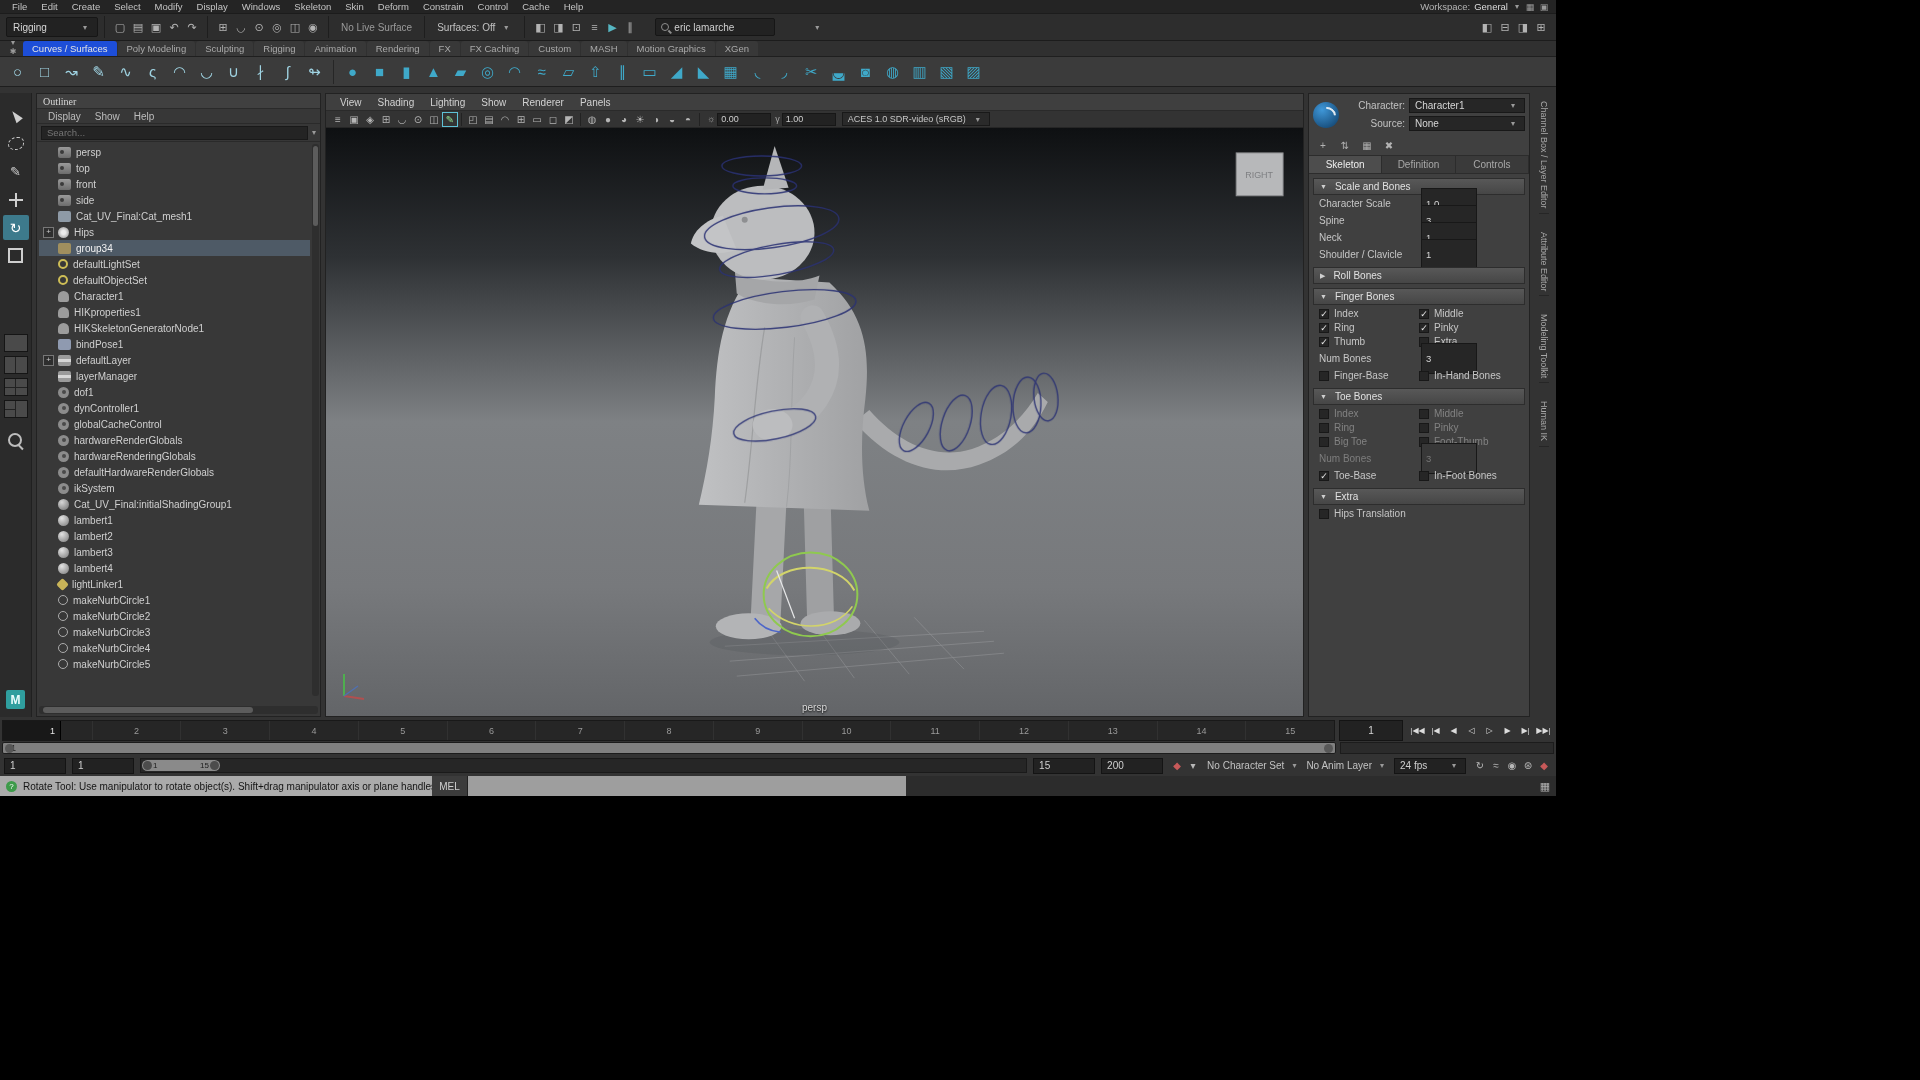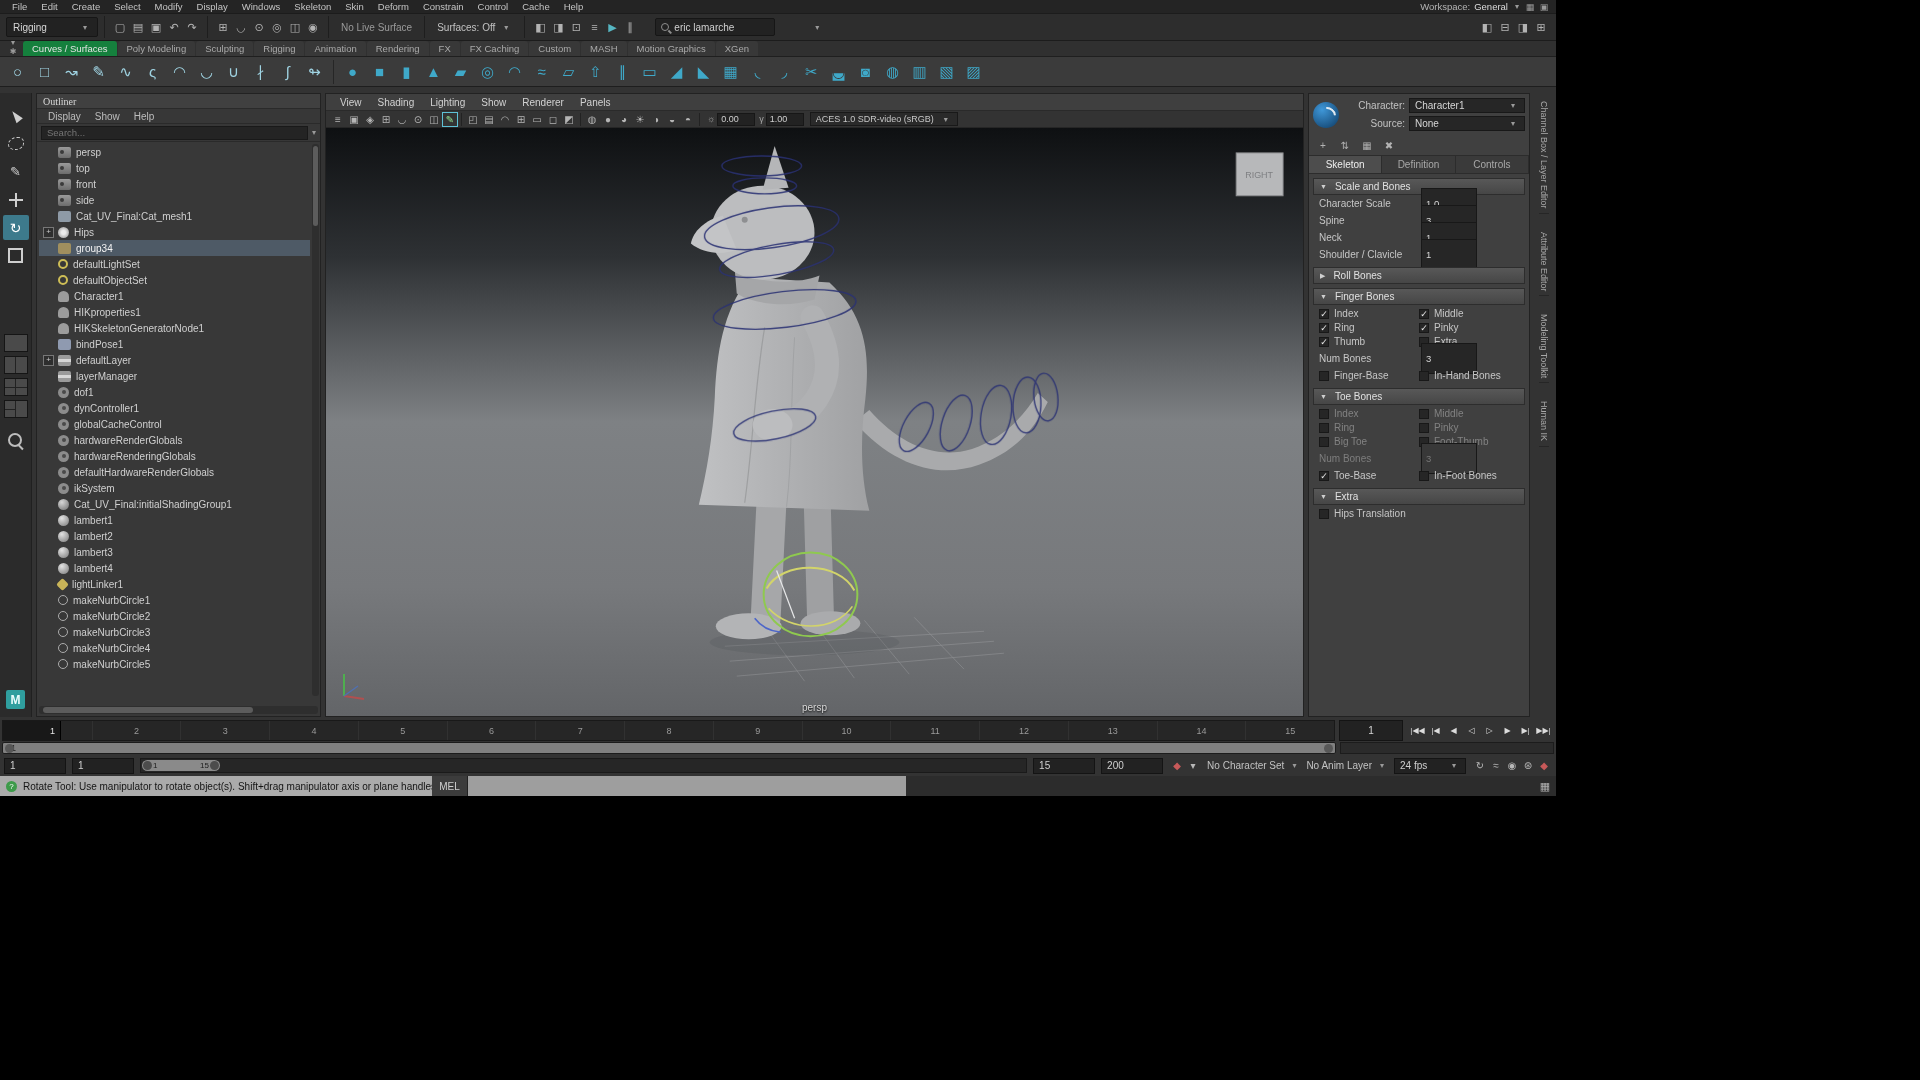--- a/index.html
+++ b/index.html
@@ -29,21 +29,21 @@
   .user-field{width:120px;height:18px;background:#222;border:1px solid #161616;border-radius:2px;
     display:flex;align-items:center;gap:5px;padding:0 5px;margin-left:14px;}
   .user-field input{flex:1;background:transparent;border:none;color:#d0d0d0;font-size:10px;font-family:inherit;outline:none;}
   .mini-search{width:8px;height:8px;border:1.5px solid #8e8e8e;border-radius:50%;position:relative;flex:none;}
   .mini-search::after{content:"";position:absolute;width:4px;height:1.5px;background:#8e8e8e;transform:rotate(45deg);left:6px;top:7px;}
   .sl-right{margin-left:auto;display:flex;}
 
   
   .shelftabs{height:16px;background:#303030;display:flex;align-items:flex-end;padding:0 4px;gap:1px;border-bottom:1px solid #1f1f1f;flex:none;}
   .shelftab{padding:2px 9px 2px;color:#a9a9a9;background:#383838;border-radius:3px 3px 0 0;white-space:nowrap;font-size:9.5px;}
-  .shelftab.active{background:#15803d;color:#e4e4e4;}
+  .shelftab.active{background:#1d4ed8;color:#e4e4e4;}
   .shelf{height:30px;background:#3b3b3b;display:flex;align-items:center;padding:0 4px;border-bottom:1px solid #1e1e1e;flex:none;}
   .shelf-left{display:flex;flex-direction:column;justify-content:center;width:18px;color:#9a9a9a;font-size:8px;text-align:center;}
   .sicon{width:27px;height:26px;display:flex;align-items:center;justify-content:center;font-size:15px;color:#9fd3e2;flex:none;}
   .sicon.teal{color:#3fa9c9;}
   .ssep{width:1px;height:24px;background:#262626;margin:0 5px;flex:none;}
 
   
   .main{flex:1;display:flex;padding:6px 2px 2px 0;gap:4px;min-height:0;background:#333;}
   .panel{background:#383838;border:1px solid #222;display:flex;flex-direction:column;min-height:0;}
 
@@ -106,21 +106,21 @@
   .hscroll .thumb{position:absolute;left:4px;top:1px;height:6px;width:210px;background:#5c5c5c;border-radius:3px;}
 
   
   .viewport{flex:1;min-width:0;}
   .vp-menus{height:17px;background:#3f3f3f;border-bottom:1px solid #2a2a2a;display:flex;align-items:center;padding:0 6px;}
   .vpmenu{padding:0 8px;color:#d2d2d2;}
   .vp-iconbar{height:17px;background:#333;border-bottom:1px solid #262626;display:flex;align-items:center;padding:0 4px;overflow:hidden;}
   .vicon{width:16px;height:15px;display:flex;align-items:center;justify-content:center;color:#b5b5b5;font-size:10px;flex:none;}
   .vicon.active{box-shadow:inset 0 0 0 1px #5ec1d6;color:#8fe08f;}
   .vsep{width:1px;height:13px;background:#222;margin:0 3px;flex:none;}
-  .vfield{width:38px;height:13px;background:#222;border:1px solid #171717;color:#cfcfcf;font-size:9px;padding:0 3px;font-family:inherit;outline:none;}
+  .vfield{width:54px;height:13px;background:#222;border:1px solid #171717;color:#cfcfcf;font-size:9px;padding:0 3px;font-family:inherit;outline:none;}
   .vprefix{color:#a8a8a8;font-size:9px;margin:0 2px 0 4px;}
   .cs-dd{height:14px;background:#2a2a2a;border:1px solid #191919;display:flex;align-items:center;gap:6px;padding:0 5px;color:#c6c6c6;font-size:9px;margin-left:6px;white-space:nowrap;}
   .vp-canvas{flex:1;position:relative;min-height:0;}
   .vpsvg{position:absolute;inset:0;width:100%;height:100%;}
   .cam-label{position:absolute;bottom:3px;left:0;right:0;text-align:center;color:#d8d8d8;font-size:10px;text-shadow:0 1px 2px #000;}
   .axis{position:absolute;left:10px;bottom:14px;width:36px;height:36px;}
 
   
   .hik{width:222px;flex:none;background:#404040;}
   .hik-top{display:flex;padding:4px;gap:6px;align-items:center;}

